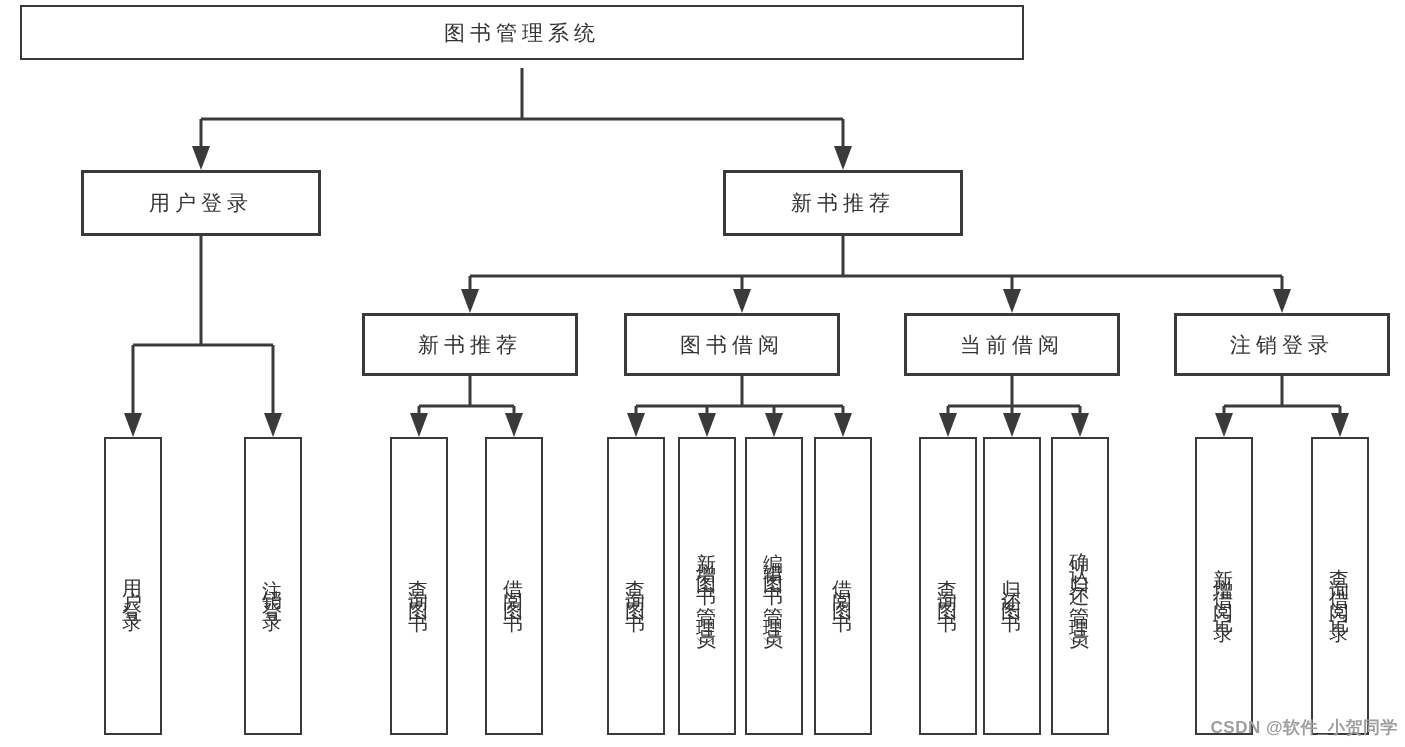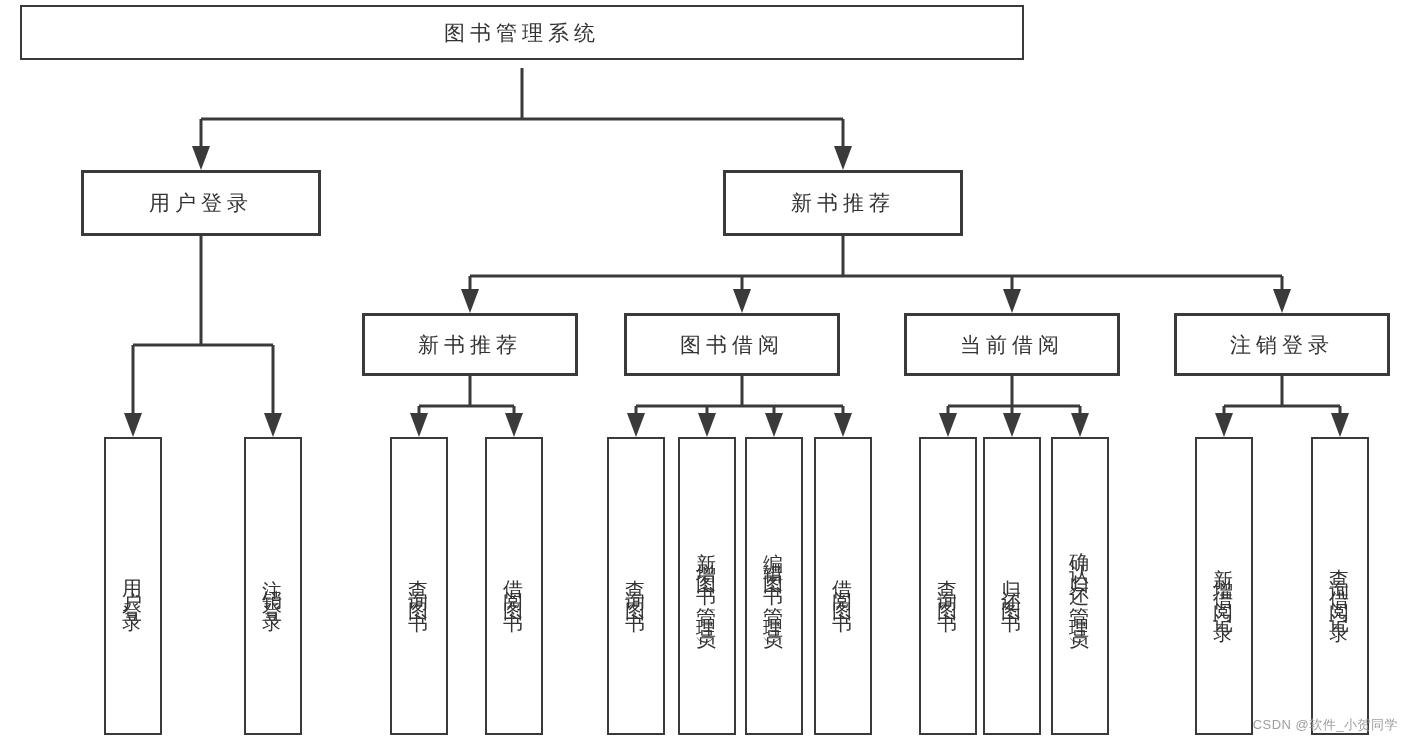--- a/index.html
+++ b/index.html
@@ -23,21 +23,21 @@
         font-size:21px;letter-spacing:5px;}
   .lvl2{top:170px;width:240px;height:66px;font-size:21px;letter-spacing:5px;}
   .lvl3{top:313px;width:216px;height:63px;font-size:21px;letter-spacing:5px;}
   .leaf{
     top:437px;width:58px;height:298px;border-width:2px;
     writing-mode:vertical-rl;text-orientation:mixed;
     font-size:20px;letter-spacing:11px;white-space:normal;
   }
   .watermark{
     position:absolute;right:7px;top:716px;z-index:2;
-    font-size:13px;letter-spacing:0.5px;color:var(--watermark);
+    font-size:17px;letter-spacing:0.5px;color:var(--watermark);font-weight:bold;
   }
 </style>
 </head>
 <body>
 
 <div class="canvas">
 
   <svg class="connectors" width="1405" height="747" viewBox="0 0 1405 747">
     <g>
       <path d="M522 68 V119 M201 119 H843 M201 119 V150 M843 119 V150"></path>

